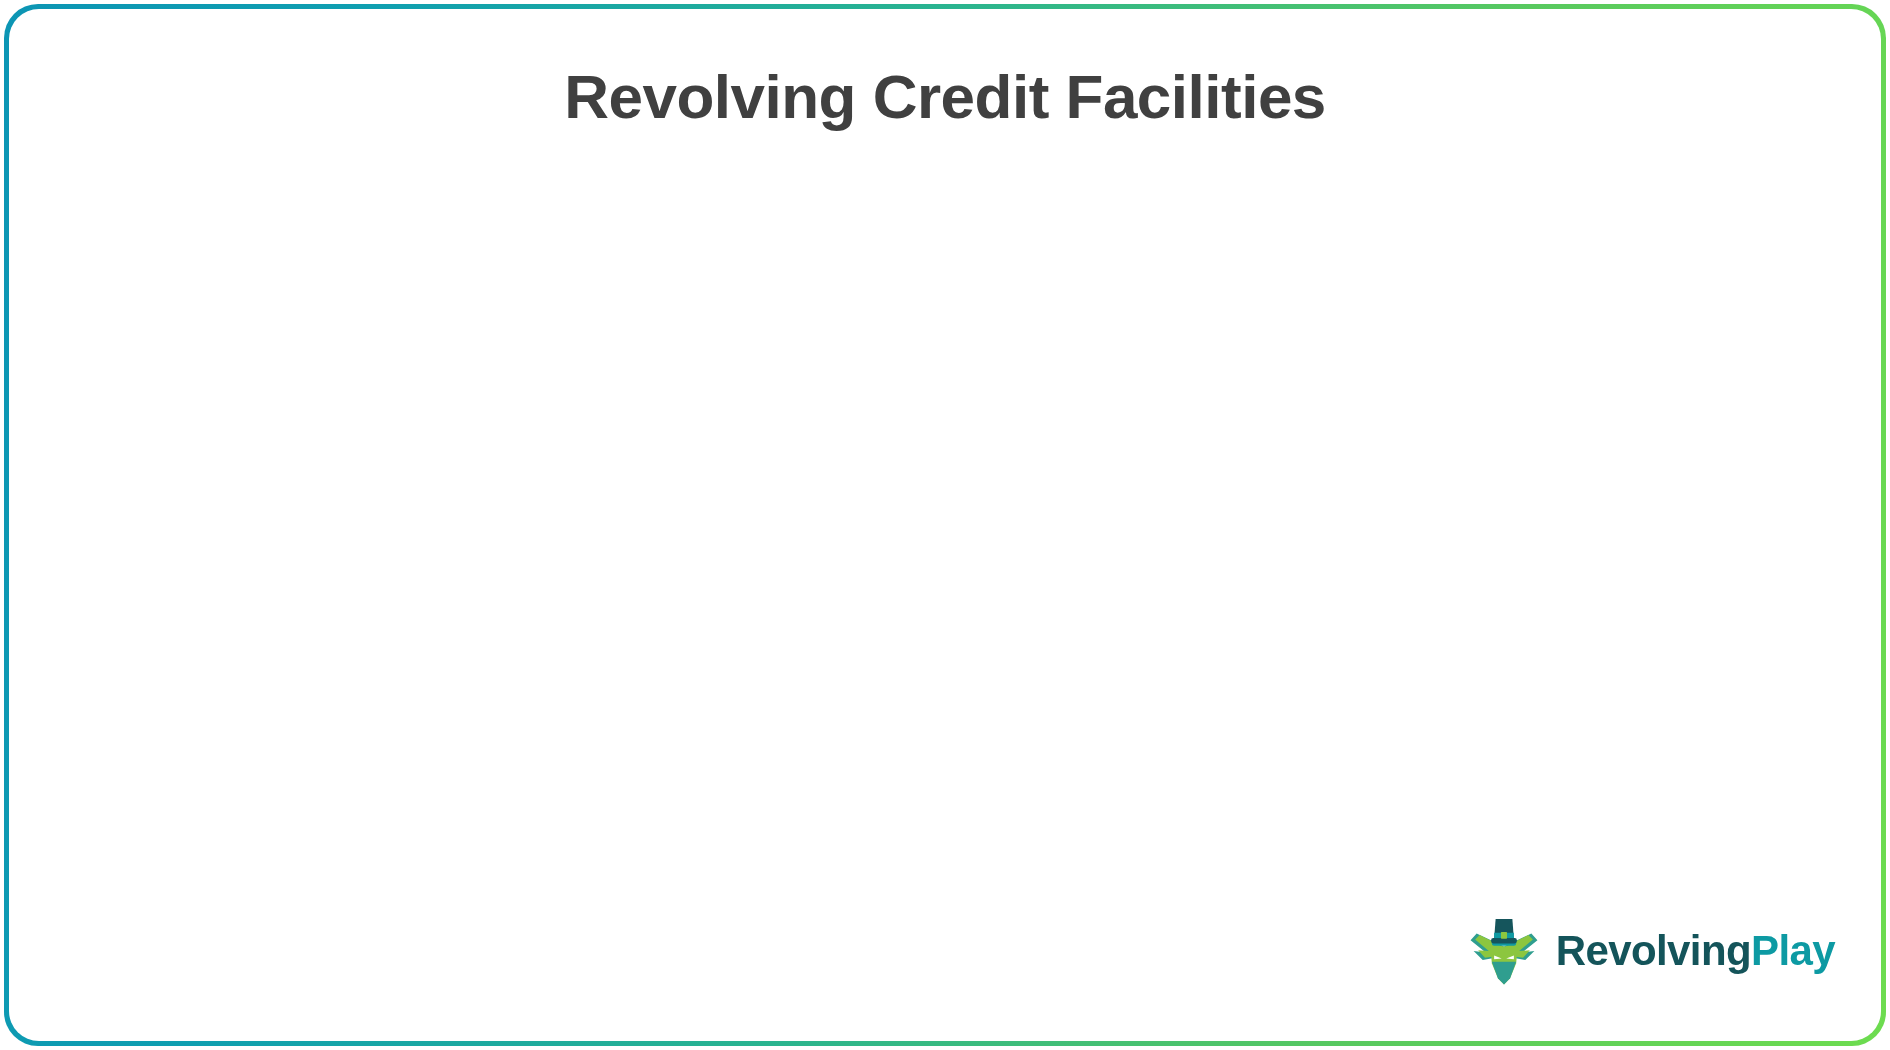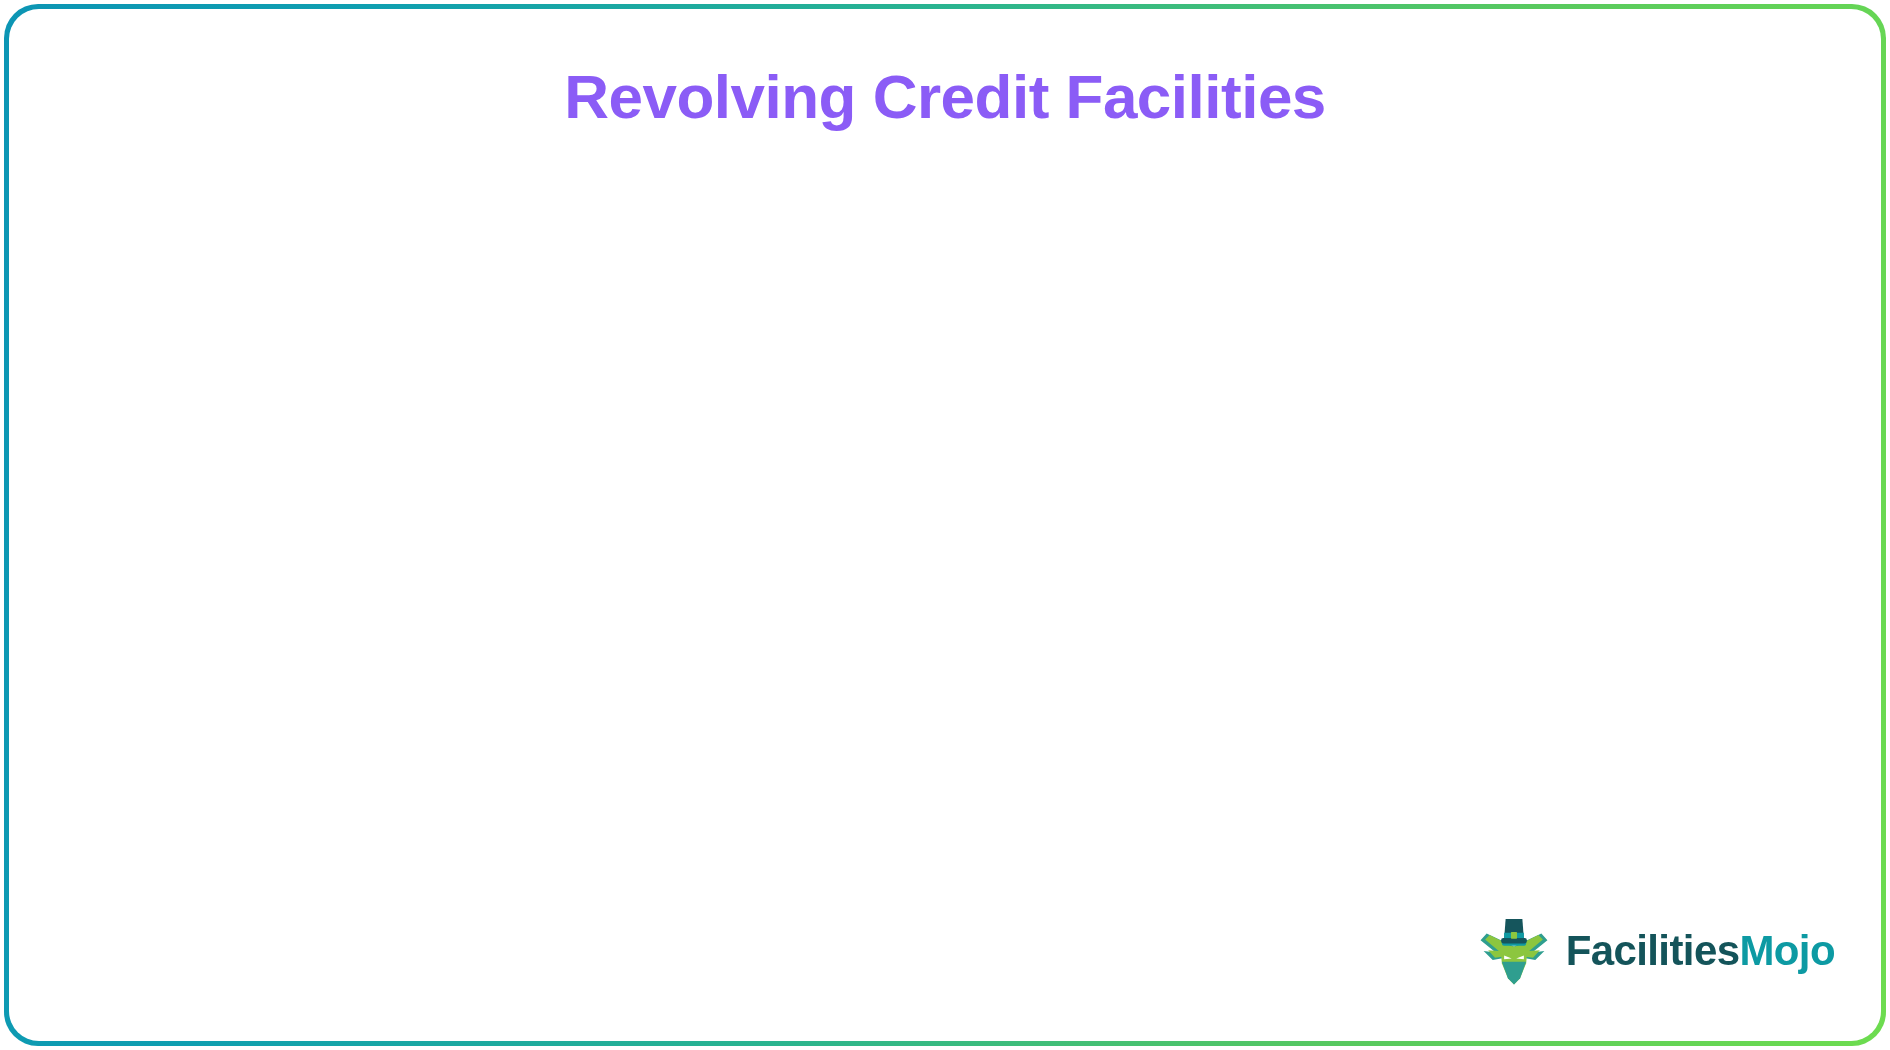--- a/index.html
+++ b/index.html
@@ -39,21 +39,21 @@
   
   #page-title {
     position: absolute;
     left: 0;
     top: 52px;
     width: 100%;
     text-align: center;
     font-size: 62px;
     font-weight: bold;
     letter-spacing: -0.5px;
-    color: #8b5cf6;
+    color: #404040;
     font-family: "Liberation Sans", sans-serif;
   }
 
   
   #cycle-diagram {
     position: absolute;
     left: 595px;
     top: 230px;
     width: 720px;
     height: 720px;
@@ -111,17 +111,17 @@
 
         <path d="M 37 56 L 47 60 L 37 61 Z" fill="#ffffff"></path>
         <path d="M 63 56 L 53 60 L 63 61 Z" fill="#ffffff"></path>
 
         <rect x="34" y="34" width="32" height="9" rx="3" fill="#0f9aa3"></rect>
         <rect x="33" y="33" width="34" height="7" rx="3" fill="#15555c"></rect>
         <path d="M 39 8 L 61 8 L 63 34 L 37 34 Z" fill="#15555c"></path>
         <rect x="37" y="26" width="26" height="7" fill="#0f9aa3"></rect>
         <rect x="46" y="25" width="8" height="9" rx="1" fill="#8cc63f"></rect>
       </svg>
-      <div id="brand-wordmark"><span class="wm-dark">Facilities</span><span class="wm-teal">Mojo</span></div>
+      <div id="brand-wordmark"><span class="wm-dark">Revolving</span><span class="wm-teal">Play</span></div>
     </div>
 
   </div>
 </div>
 
 </body></html>

